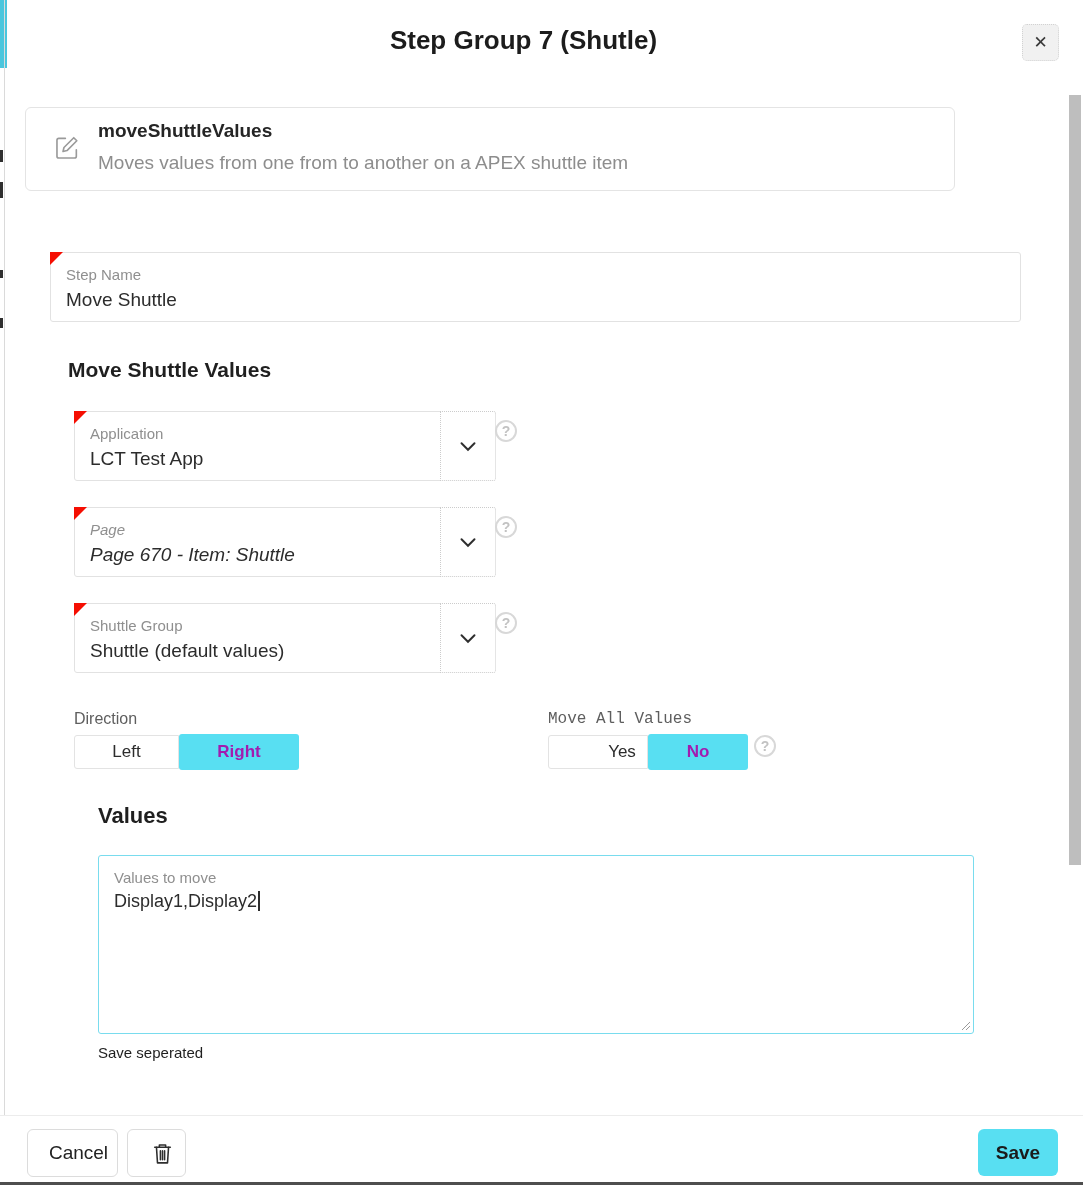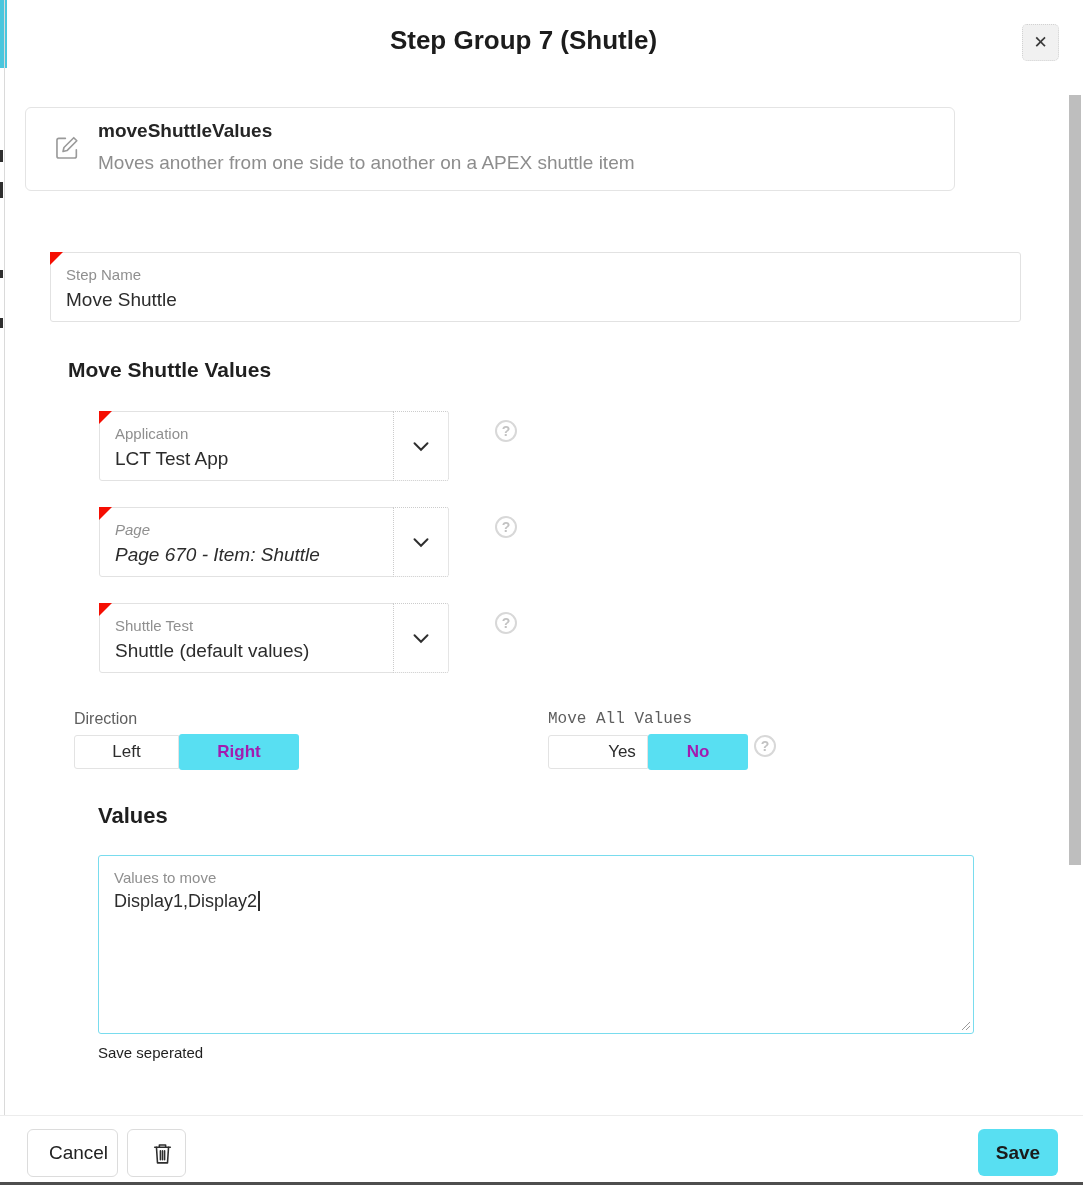--- a/index.html
+++ b/index.html
@@ -33,21 +33,21 @@
   .field { position:absolute; background:#fff; border:1px solid #e2e2e2; border-radius:3px; }
   .req { position:absolute; left:-1px; top:-1px; width:0; height:0;
          border-top:13px solid #f50e02; border-right:13px solid transparent; }
   .f-label { position:absolute; left:15px; top:13px; font-size:15px; color:#8f8f8f; }
   .f-value { position:absolute; left:15px; top:36px; font-size:19px; color:#2c2c2c; white-space:nowrap; }
 
   .step-field { left:50px; top:252px; width:971px; height:70px; }
 
   .sec-heading { position:absolute; left:68px; top:358px; font-size:21px; font-weight:600; color:#1f1f1f; }
 
-  .select-field { left:74px; width:350px; height:70px;margin-left:25px; }
+  .select-field { left:74px; width:422px; height:70px; }
   .sf1 { top:411px; } .sf2 { top:507px;font-style:italic; } .sf3 { top:603px; }
   .chev-btn { position:absolute; right:-1px; top:-1px; width:56px; height:70px;
               background:#fff; border:1px dotted #cccccc; border-radius:0 3px 3px 0;
               display:flex; align-items:center; justify-content:center; cursor:pointer; }
 
   .help { position:absolute; width:22px; height:22px; border:2px solid #d8d8d8; border-radius:50%;
           color:#c2c2c2; font-size:14px; font-weight:600; display:flex; align-items:center;
           justify-content:center; cursor:pointer; background:#fff; }
   .h1 { left:495px; top:420px; } .h2 { left:495px; top:516px; } .h3 { left:495px; top:612px; }
   .h4 { left:754px; top:735px; }
@@ -104,21 +104,21 @@
 </div>
 
 <div class="info-card">
   <span class="info-icon">
     <svg viewBox="0 0 24 24" width="28" height="28" fill="none" stroke="#9a9a9a" stroke-width="1.4" stroke-linecap="round" stroke-linejoin="round">
       <path d="M20 13.5V19a1.6 1.6 0 0 1-1.6 1.6H5A1.6 1.6 0 0 1 3.4 19V5.4A1.6 1.6 0 0 1 5 3.8h5.6"></path>
       <path d="M17.8 3.2l2.6 2.6L12 14.2l-3.4 0.8 0.8-3.4z"></path>
     </svg>
   </span>
   <div class="info-name">moveShuttleValues</div>
-  <div class="info-desc">Moves another from one side to another on a APEX shuttle item</div>
+  <div class="info-desc">Moves values from one from to another on a APEX shuttle item</div>
 </div>
 
 <div class="field step-field">
   <span class="req"></span>
   <div class="f-label">Step Name</div>
   <div class="f-value">Move Shuttle</div>
 </div>
 
 <div class="sec-heading">Move Shuttle Values</div>
 
@@ -149,21 +149,21 @@
         </svg>
     </span>
   </div>
 </div>
 <div class="help h2">
     <span>?</span>
   </div>
 
 <div class="field select-field sf3">
   <span class="req"></span>
-  <div class="f-label">Shuttle Test</div>
+  <div class="f-label">Shuttle Group</div>
   <div class="f-value">Shuttle (default values)</div>
   <div class="chev-btn">
     <span>
       <svg viewBox="0 0 24 24" width="26" height="26" fill="none" stroke="#2e2e2e" stroke-width="1.8" stroke-linecap="round">
           <path d="M6 9.5l6 6 6-6"></path>
         </svg>
     </span>
   </div>
 </div>
 <div class="help h3">

